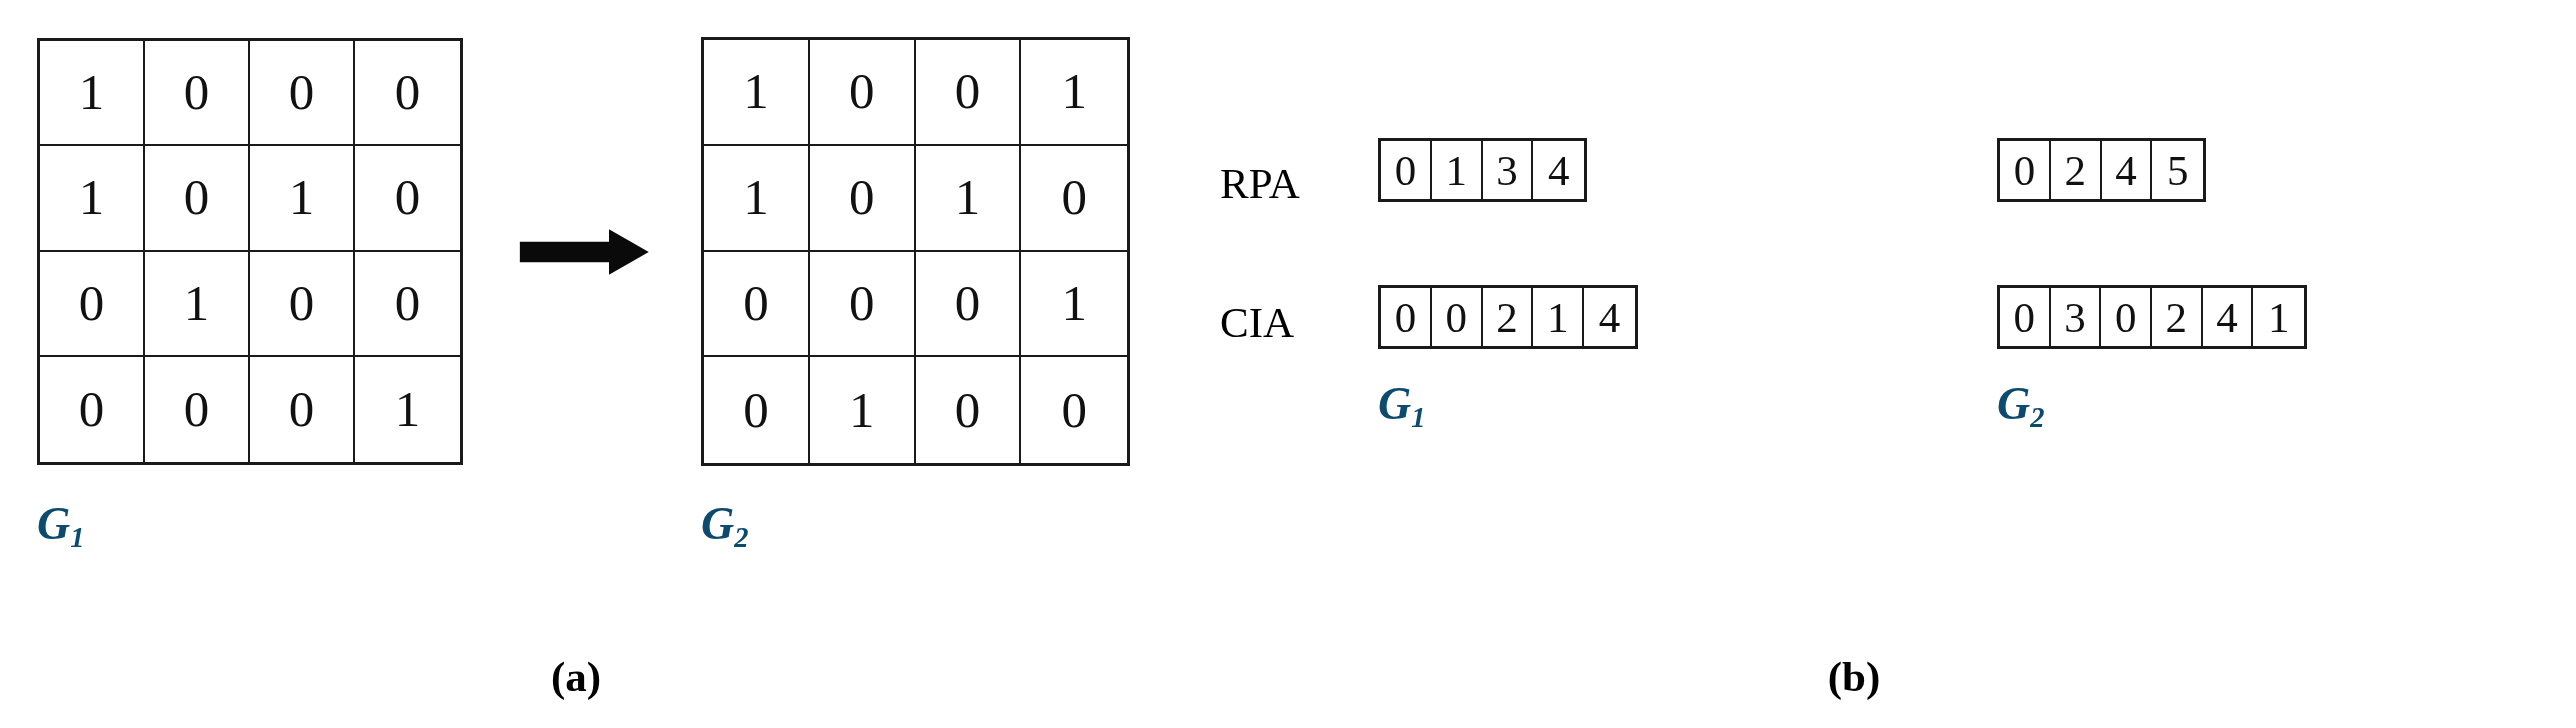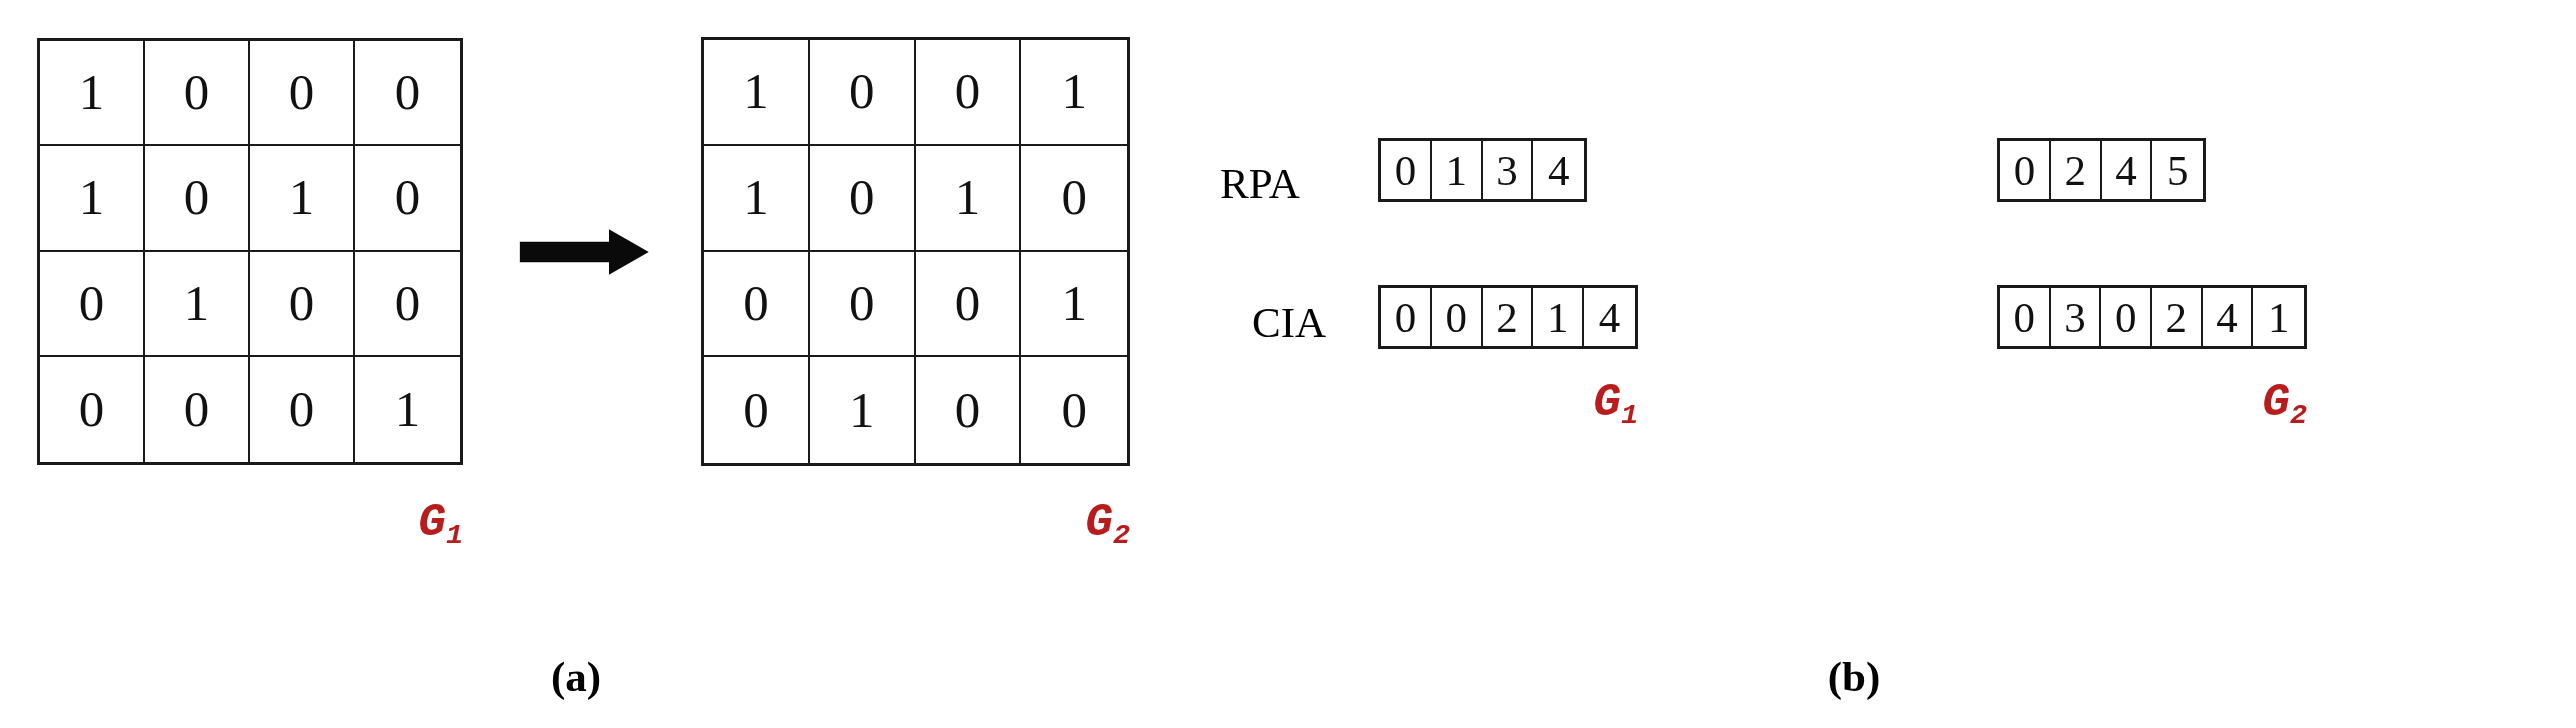--- a/index.html
+++ b/index.html
@@ -68,24 +68,24 @@
     line-height: 1;
     font-family: "Liberation Serif", "DejaVu Serif", serif;
     color: #000000;
     white-space: nowrap;
   }
   .caption-g {
     position: absolute;
     font-size: 46px;
     font-weight: bold;
     font-style: italic;
-    font-family: Liberation Mono, monospace;
-    color: #b91c1c;
+    font-family: Liberation Serif, serif;
+    color: #0c4a6e;
     white-space: nowrap;
-    text-align: right;
+    text-align: left;
   }
   .caption-g sub {
     font-size: 0.62em;
     font-style: italic;
     font-weight: bold;
     vertical-align: -0.28em;
   }
   .panel-caption {
     position: absolute;
     font-size: 43px;
@@ -163,21 +163,21 @@
 
   <div class="row-label" style="left:1220px; top:154px;margin-top:8px;">RPA</div>
 
   <div class="array" id="array-rpa-g1" style="left: 1378px; top: 138px; height: 64px; width: 209px;">
       <div class="acell" style="width: 51px;">0</div>
       <div class="acell" style="width: 51px;">1</div>
       <div class="acell" style="width: 51px;">3</div>
       <div class="acell last-col" style="width: 51px;">4</div>
     </div>
 
-  <div class="row-label" style="left:1220px; top:301px;margin-left:32px;">CIA</div>
+  <div class="row-label" style="left:1220px; top:301px;">CIA</div>
 
   <div class="array" id="array-cia-g1" style="left: 1378px; top: 285px; height: 64px; width: 260px;">
       <div class="acell" style="width: 51px;">0</div>
       <div class="acell" style="width: 51px;">0</div>
       <div class="acell" style="width: 51px;">2</div>
       <div class="acell" style="width: 51px;">1</div>
       <div class="acell last-col" style="width: 51px;">4</div>
     </div>
 
   <div class="caption-g" style="left: 1378px; top: 377px; width: 260px;">

